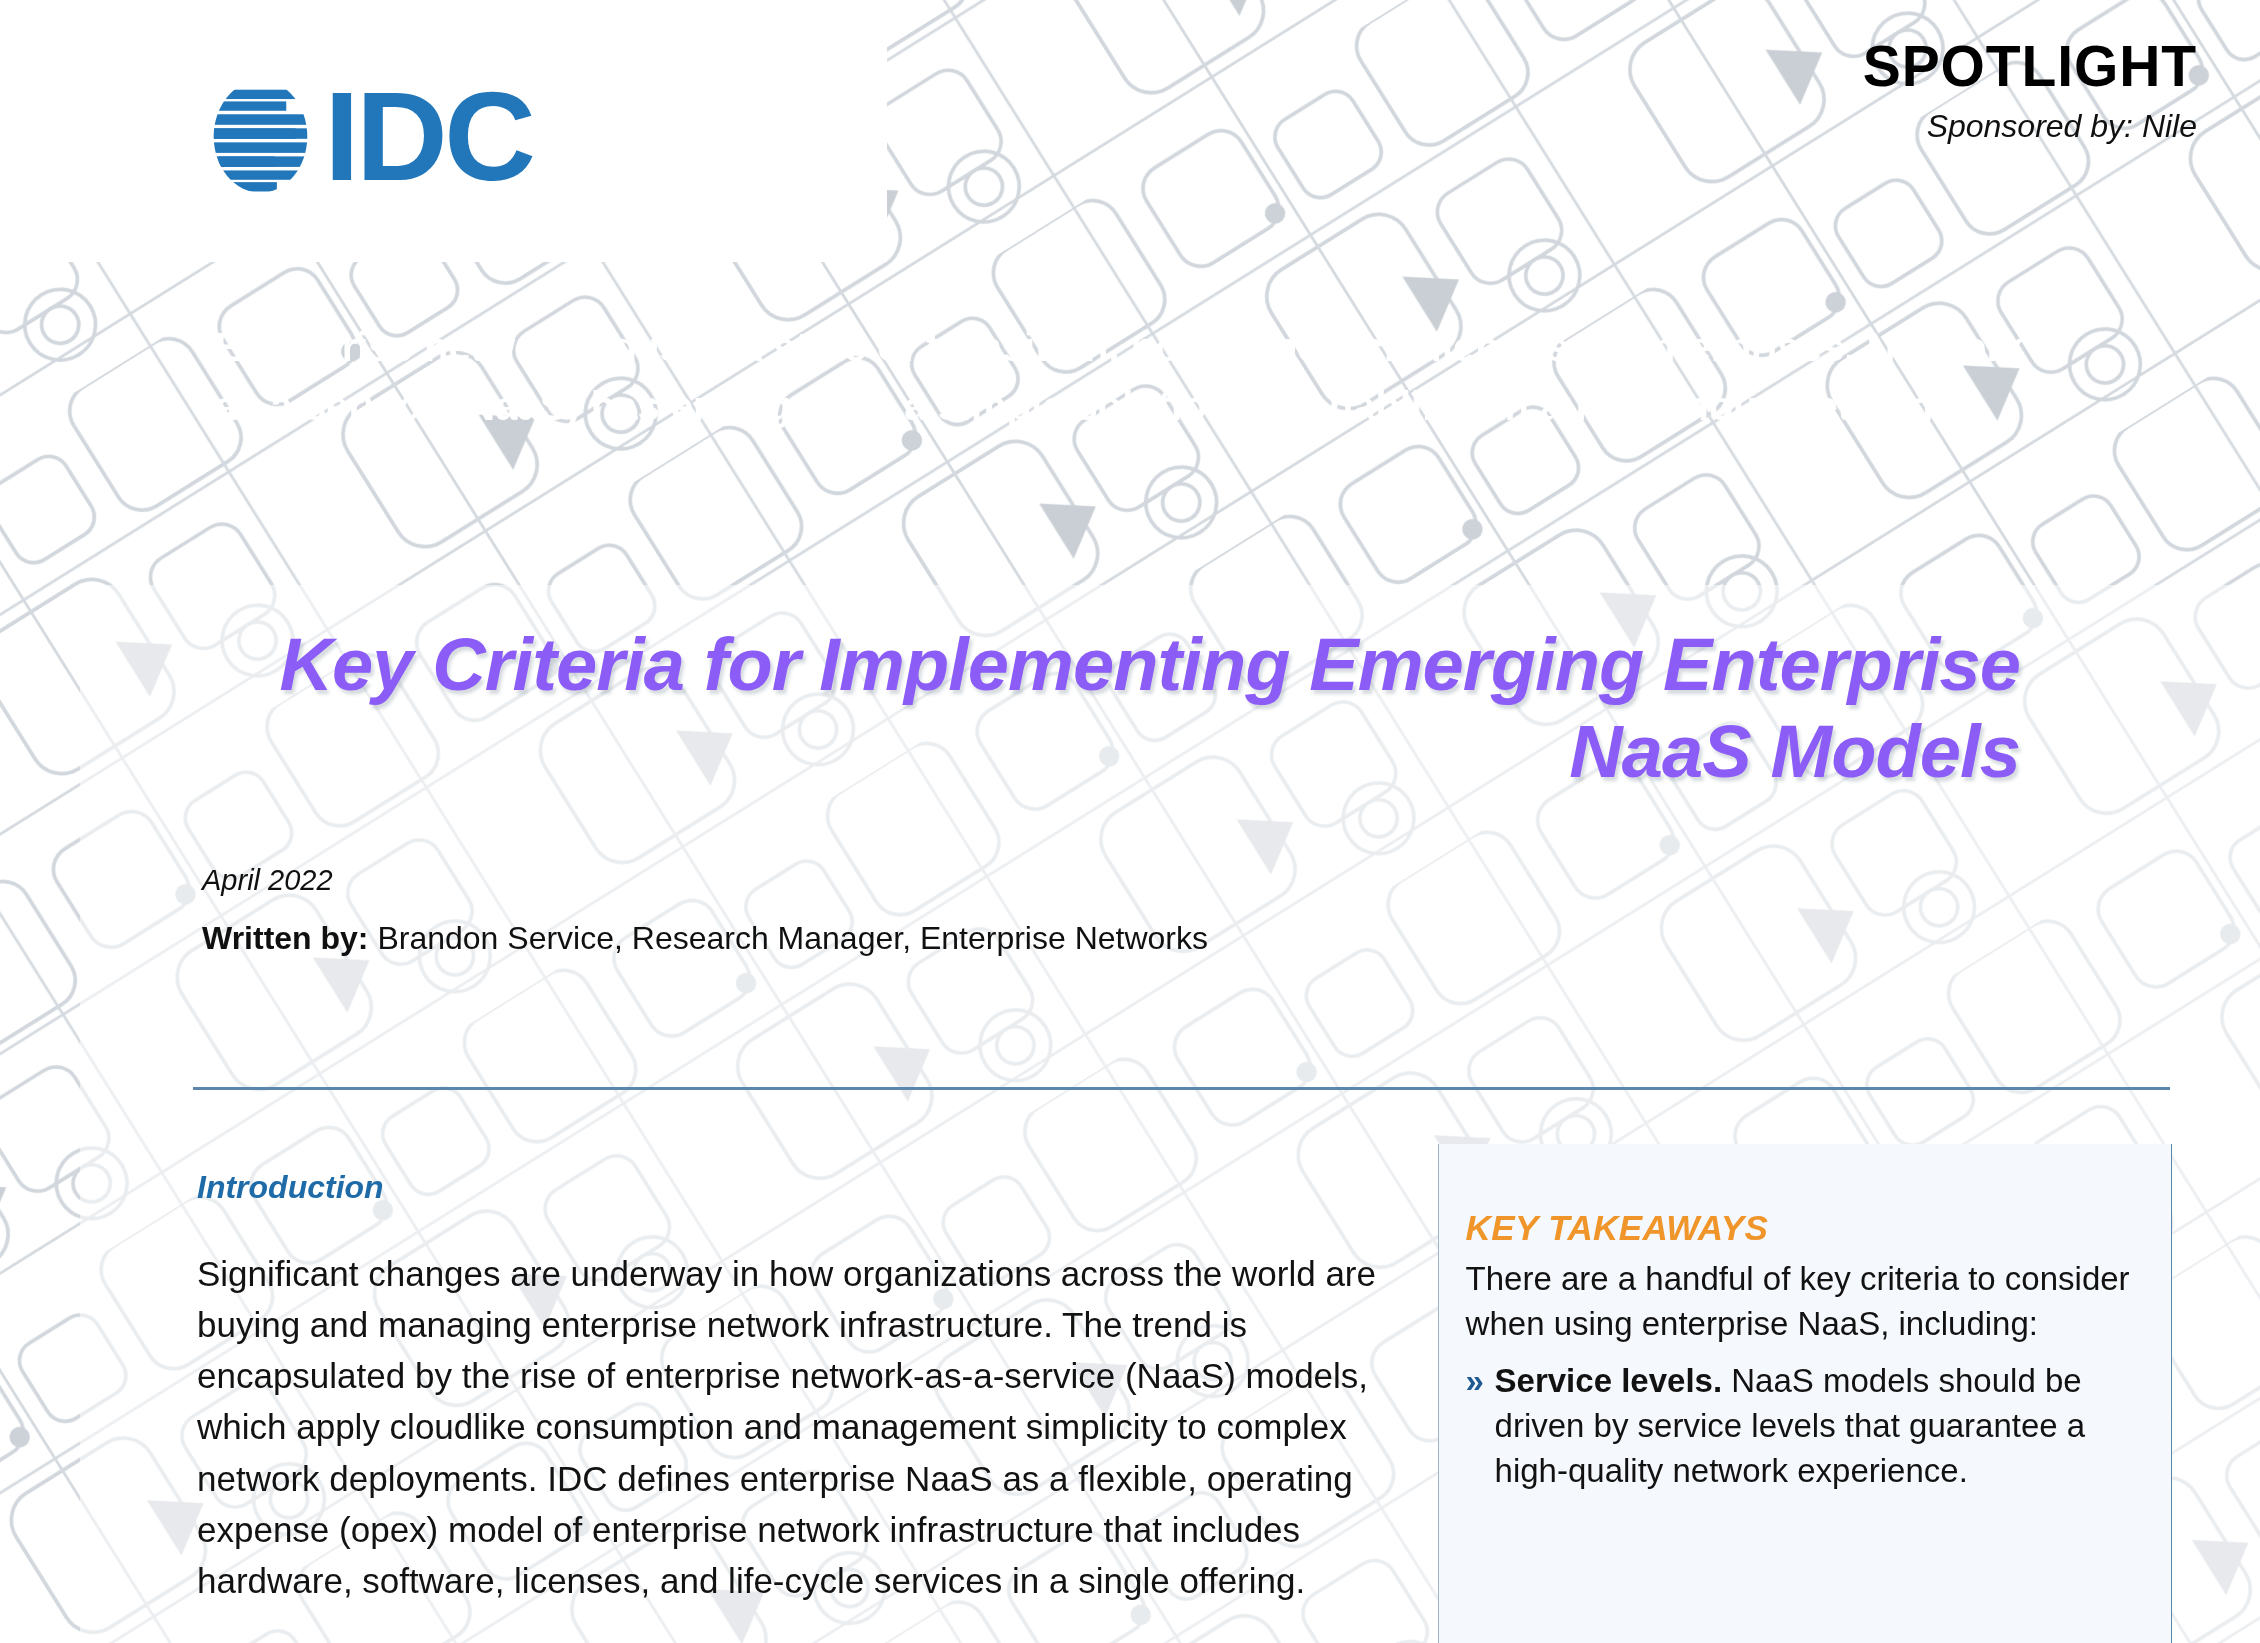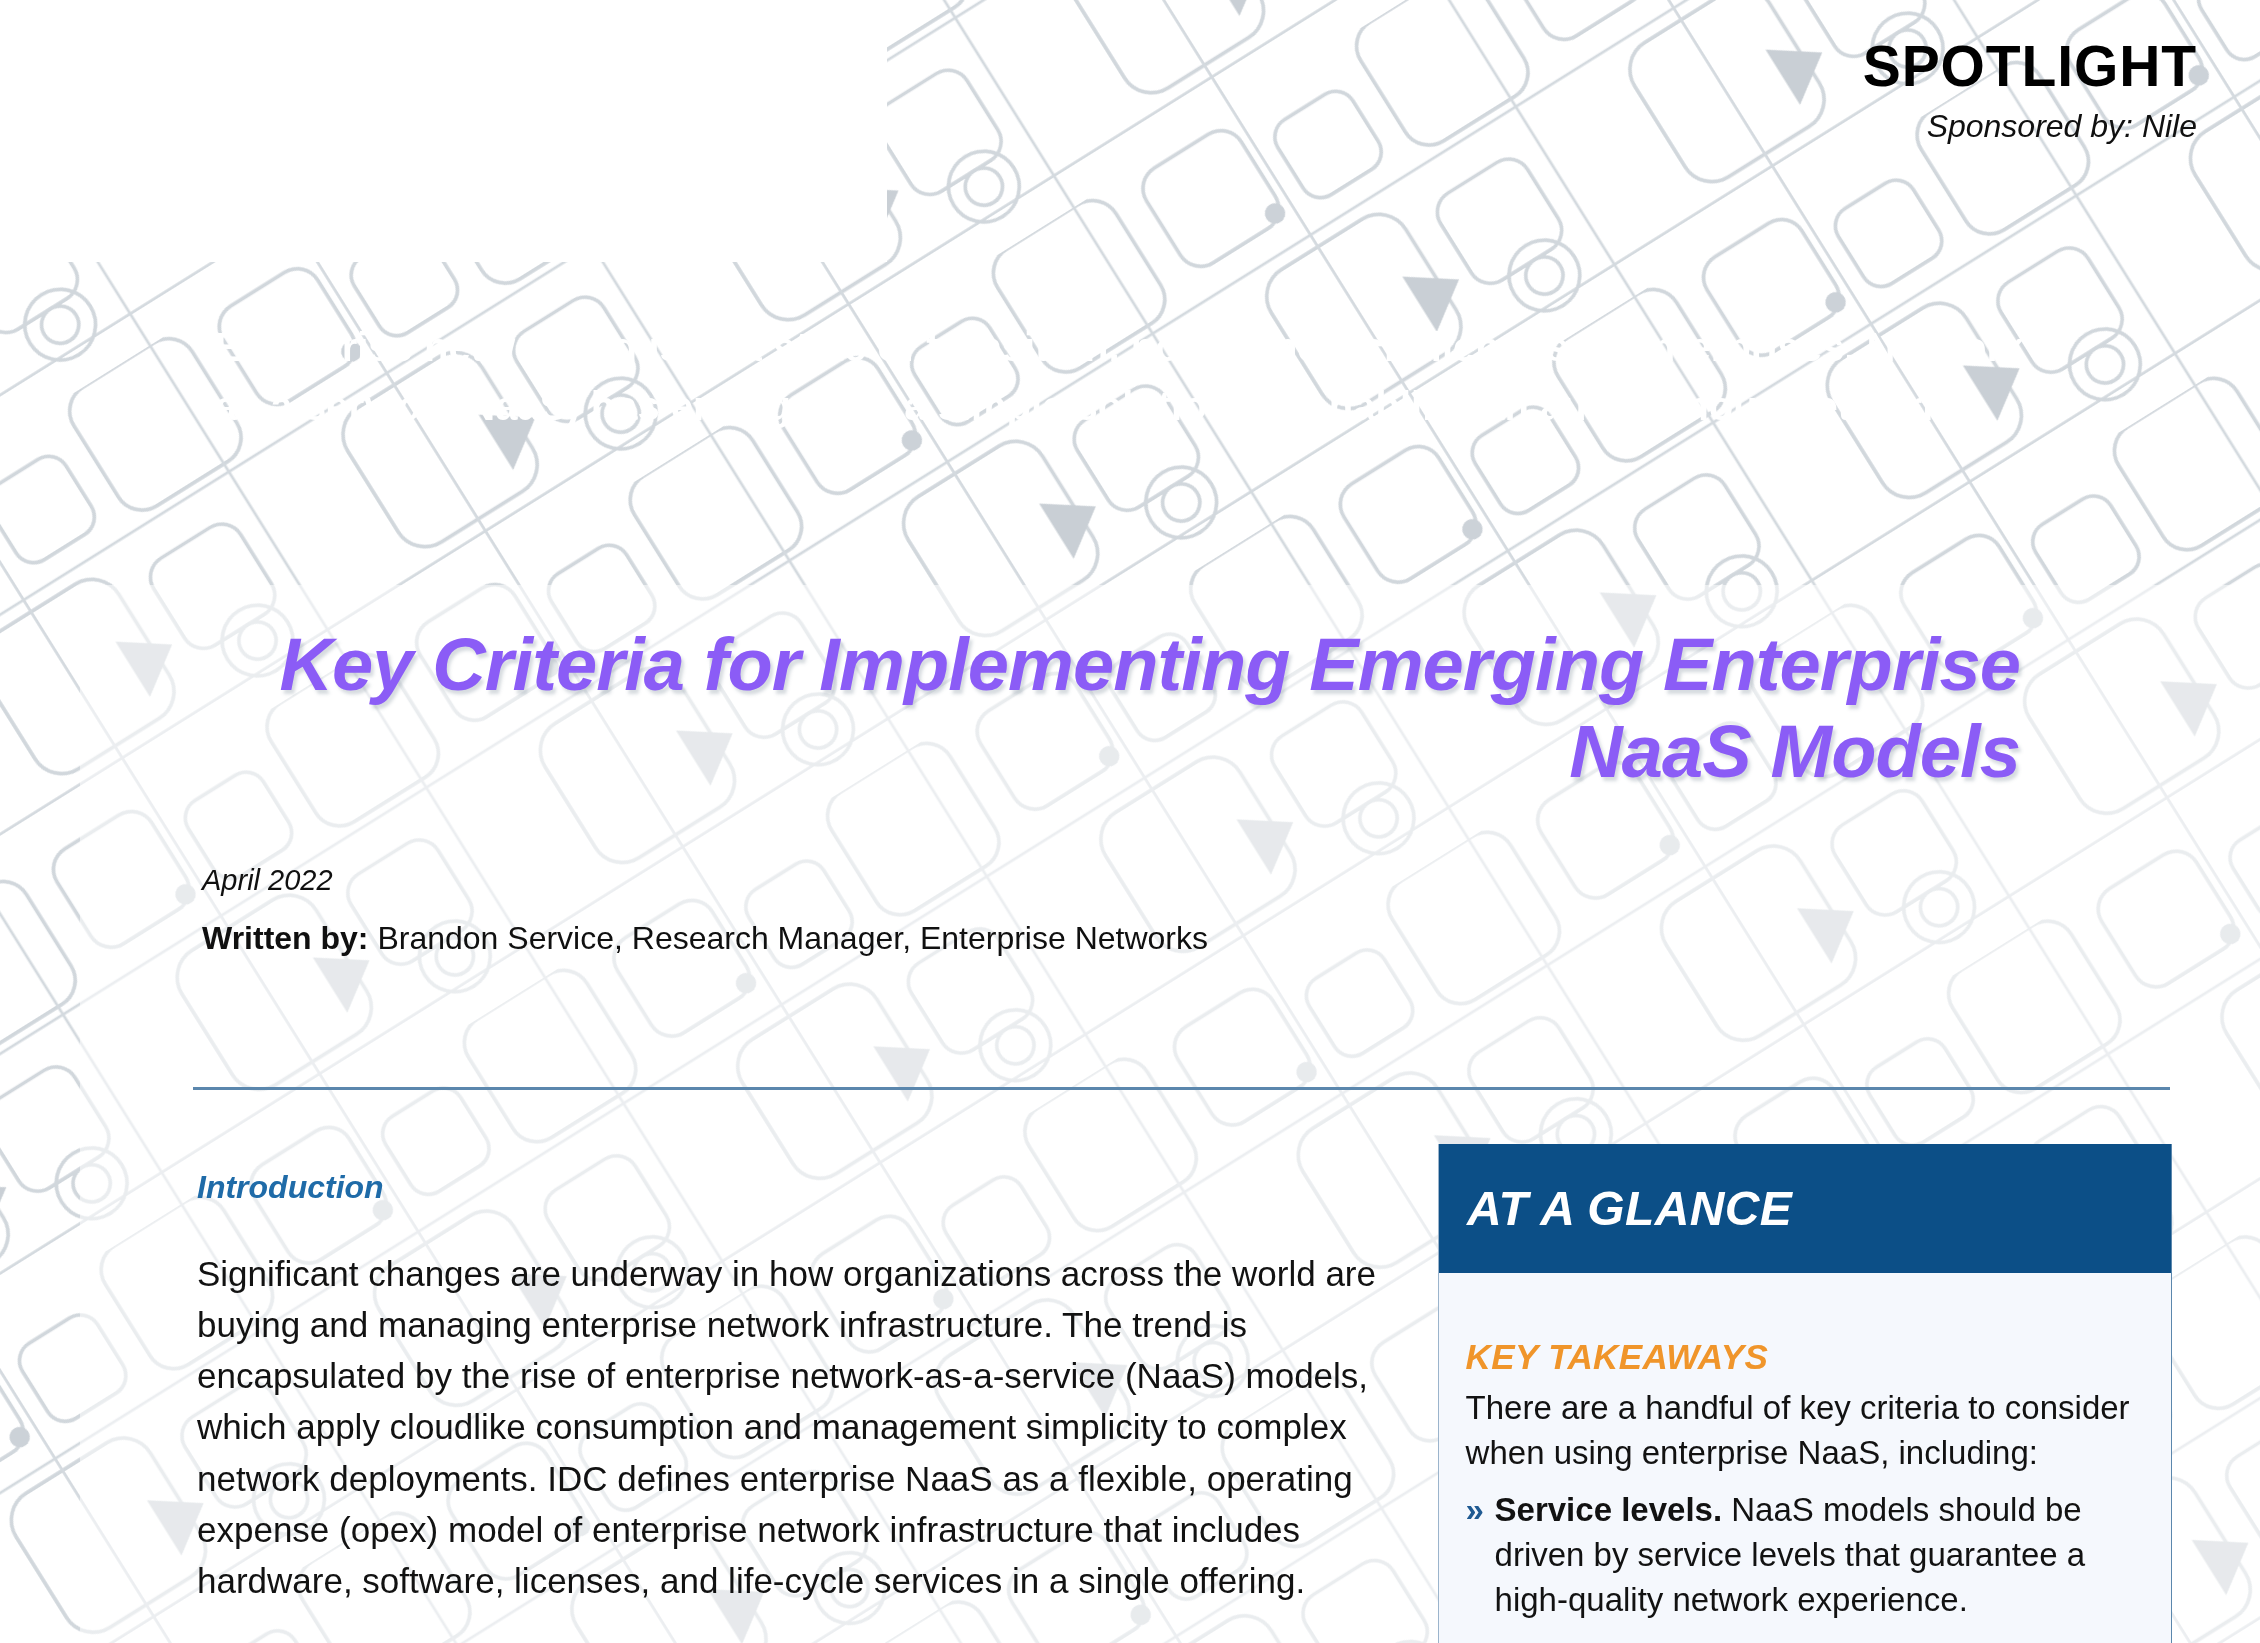--- a/index.html
+++ b/index.html
@@ -252,20 +252,42 @@
     <pattern id="circuit" width="460" height="400" patternUnits="userSpaceOnUse" patternTransform="rotate(-32) scale(1.05)">
       <use href="#cellpat"></use>
     </pattern>
   </defs>
   <rect x="-600" y="-600" width="3800" height="3100" fill="url(#circuit)" opacity="0.85"></rect>
 </svg>
 
 <div class="header">
   <div class="header-white-strip"></div>
 
+  <div class="logo">
+    <svg class="logo-globe" viewBox="0 0 100 100" aria-hidden="true">
+      <defs>
+        <clipPath id="globeclip">
+            <ellipse cx="50" cy="50" rx="40" ry="48"></ellipse>
+          </clipPath>
+      </defs>
+      <g clip-path="url(#globeclip)" fill="#2277bb">
+        <rect x="2" y="10" width="96" height="8"></rect>
+        <rect x="2" y="20" width="70" height="8"></rect>
+        <rect x="2" y="31" width="96" height="9"></rect>
+        <rect x="2" y="43" width="78" height="9"></rect>
+        <rect x="10" y="43" width="96" height="9"></rect>
+        <rect x="2" y="55" width="96" height="9"></rect>
+        <rect x="2" y="67" width="60" height="9"></rect>
+        <rect x="14" y="67" width="96" height="9"></rect>
+        <rect x="2" y="79" width="96" height="8"></rect>
+        <rect x="2" y="89" width="62" height="8"></rect>
+      </g>
+    </svg>
+    <span class="logo-text">IDC</span>
+  </div>
 
   <div class="header-right">
     <div class="spotlight">SPOTLIGHT</div>
     <div class="sponsored">Sponsored by: Nile</div>
   </div>
 </div>
 
 <div class="banner">
   <div class="banner-text">Enterprise networking is in a state of transition, posing new challenges to enterprises. Network as a service (NaaS) has emerged as a simple solution for enabling an autonomous network.</div>
 </div>
@@ -280,23 +302,20 @@
 </div>
 
 <div class="divider"></div>
 
 <div class="body-col">
   <h2 class="section-heading">Introduction</h2>
   <p class="body-text">Significant changes are underway in how organizations across the world are buying and managing enterprise network infrastructure. The trend is encapsulated by the rise of enterprise network-as-a-service (NaaS) models, which apply cloudlike consumption and management simplicity to complex network deployments. IDC defines enterprise NaaS as a flexible, operating expense (opex) model of enterprise network infrastructure that includes hardware, software, licenses, and life-cycle services in a single offering.</p>
 </div>
 
 <div class="glance-box">
-  <div class="glance-header">
-    <span class="glance-title">AT A GLANCE</span>
-  </div>
   <div class="glance-body">
     <div class="takeaways-label">KEY TAKEAWAYS</div>
     <p class="takeaways-intro">There are a handful of key criteria to consider when using enterprise NaaS, including:</p>
     <div class="bullet-row">
       <span class="bullet-mark">»</span>
       <span class="bullet-text">
         <b>Service levels.</b><span> NaaS models should be driven by service levels that guarantee a high-quality network experience.</span>
       </span>
     </div>
   </div>

